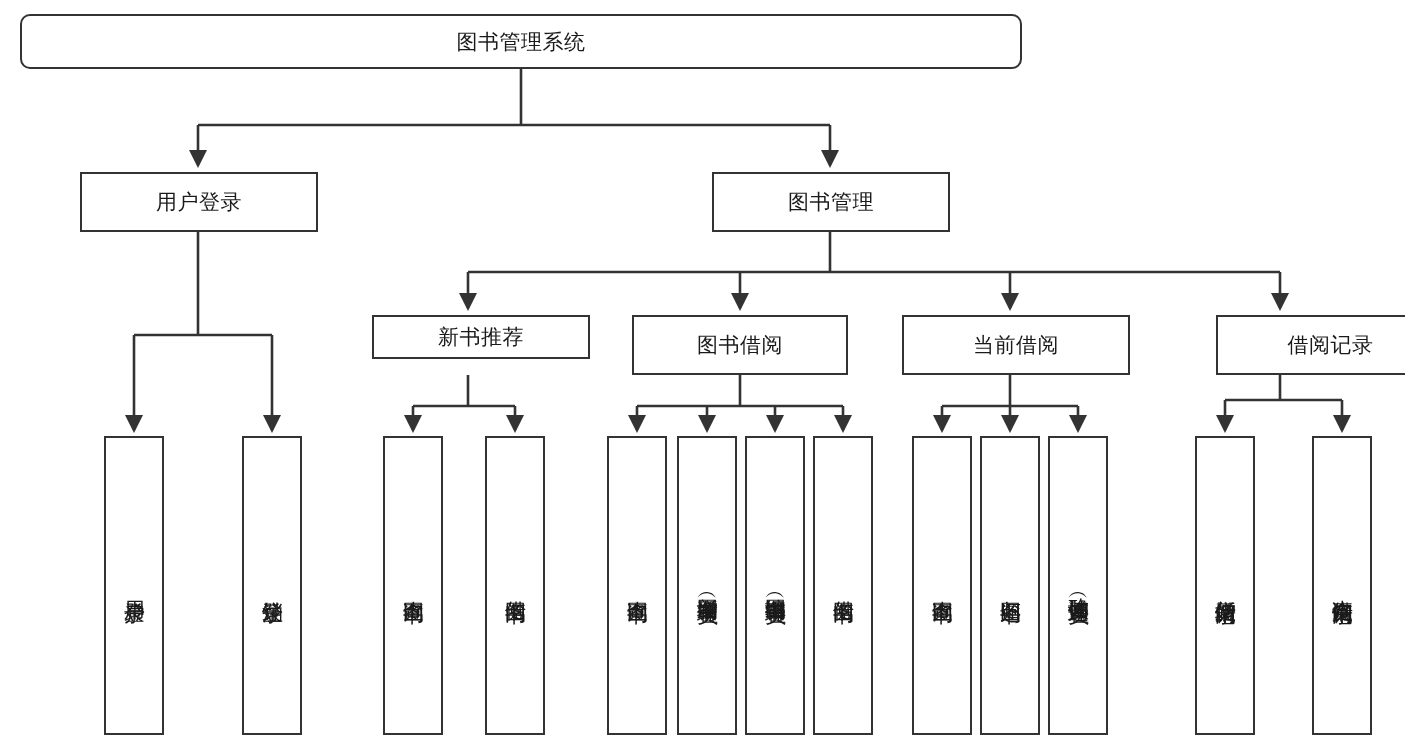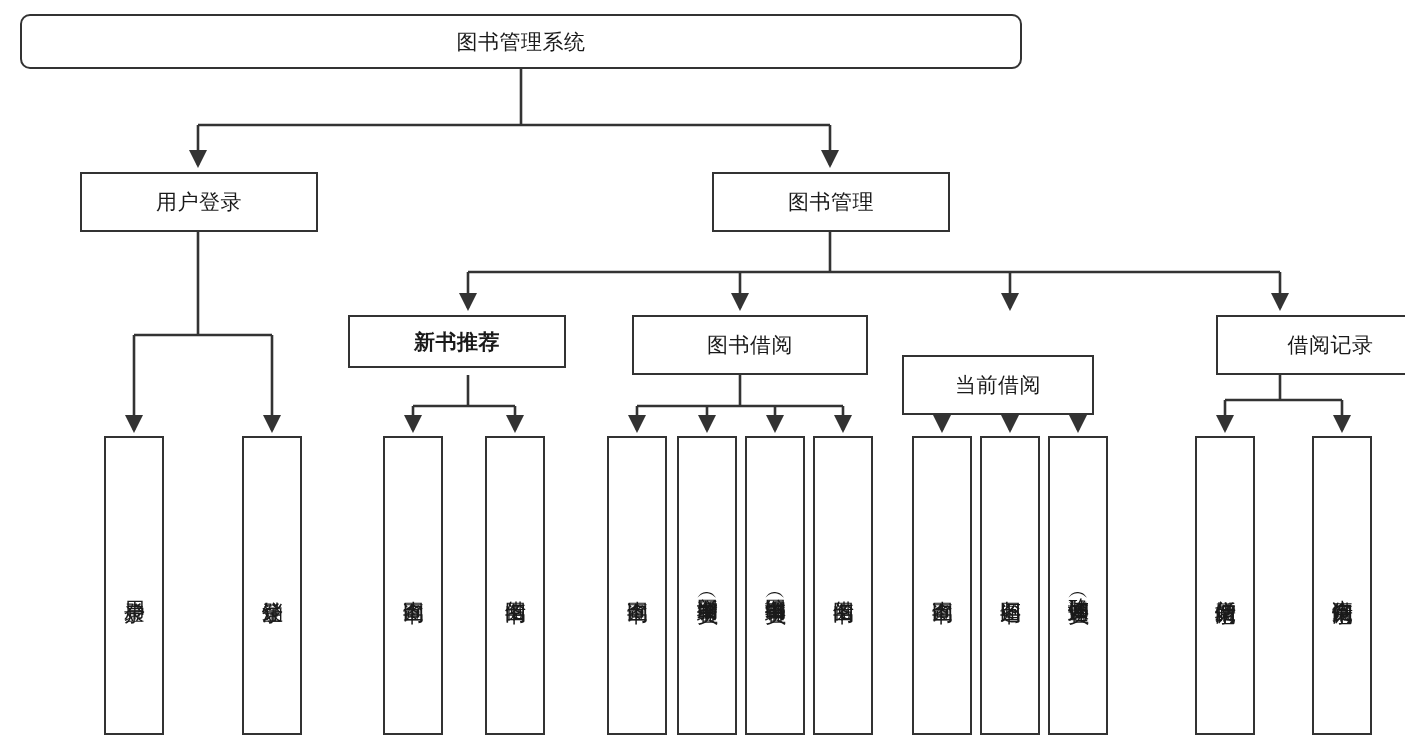--- a/index.html
+++ b/index.html
@@ -123,27 +123,27 @@
     <span>图书管理系统</span>
   </div>
 
   <div class="node node-h" style="left:80px; top:172px; width:238px; height:60px;">
     <span>用户登录</span>
   </div>
   <div class="node node-h" style="left:712px; top:172px; width:238px; height:60px;">
     <span>图书管理</span>
   </div>
 
-  <div class="node node-h" style="left:348px; top:315px; width:218px; height:53px;font-weight:bold;">
+  <div class="node node-h" style="left:372px; top:315px; width:218px; height:44px;">
     <span>新书推荐</span>
   </div>
-  <div class="node node-h" style="left:632px; top:315px; width:236px; height:60px;">
+  <div class="node node-h" style="left:632px; top:315px; width:216px; height:60px;">
     <span>图书借阅</span>
   </div>
-  <div class="node node-h" style="left:902px; top:315px; width:192px; height:60px;margin-top:40px;">
+  <div class="node node-h" style="left:902px; top:315px; width:228px; height:60px;">
     <span>当前借阅</span>
   </div>
   <div class="node node-h" style="left:1216px; top:315px; width:218px; height:60px;padding-left:11px;">
     <span>借阅记录</span>
   </div>
 
   <div class="node node-v" style="left:104px; top:436px; width:60px; height:299px;">
     <span class="vtext">用户登录</span>
   </div>
   <div class="node node-v" style="left:242px; top:436px; width:60px; height:299px;">

